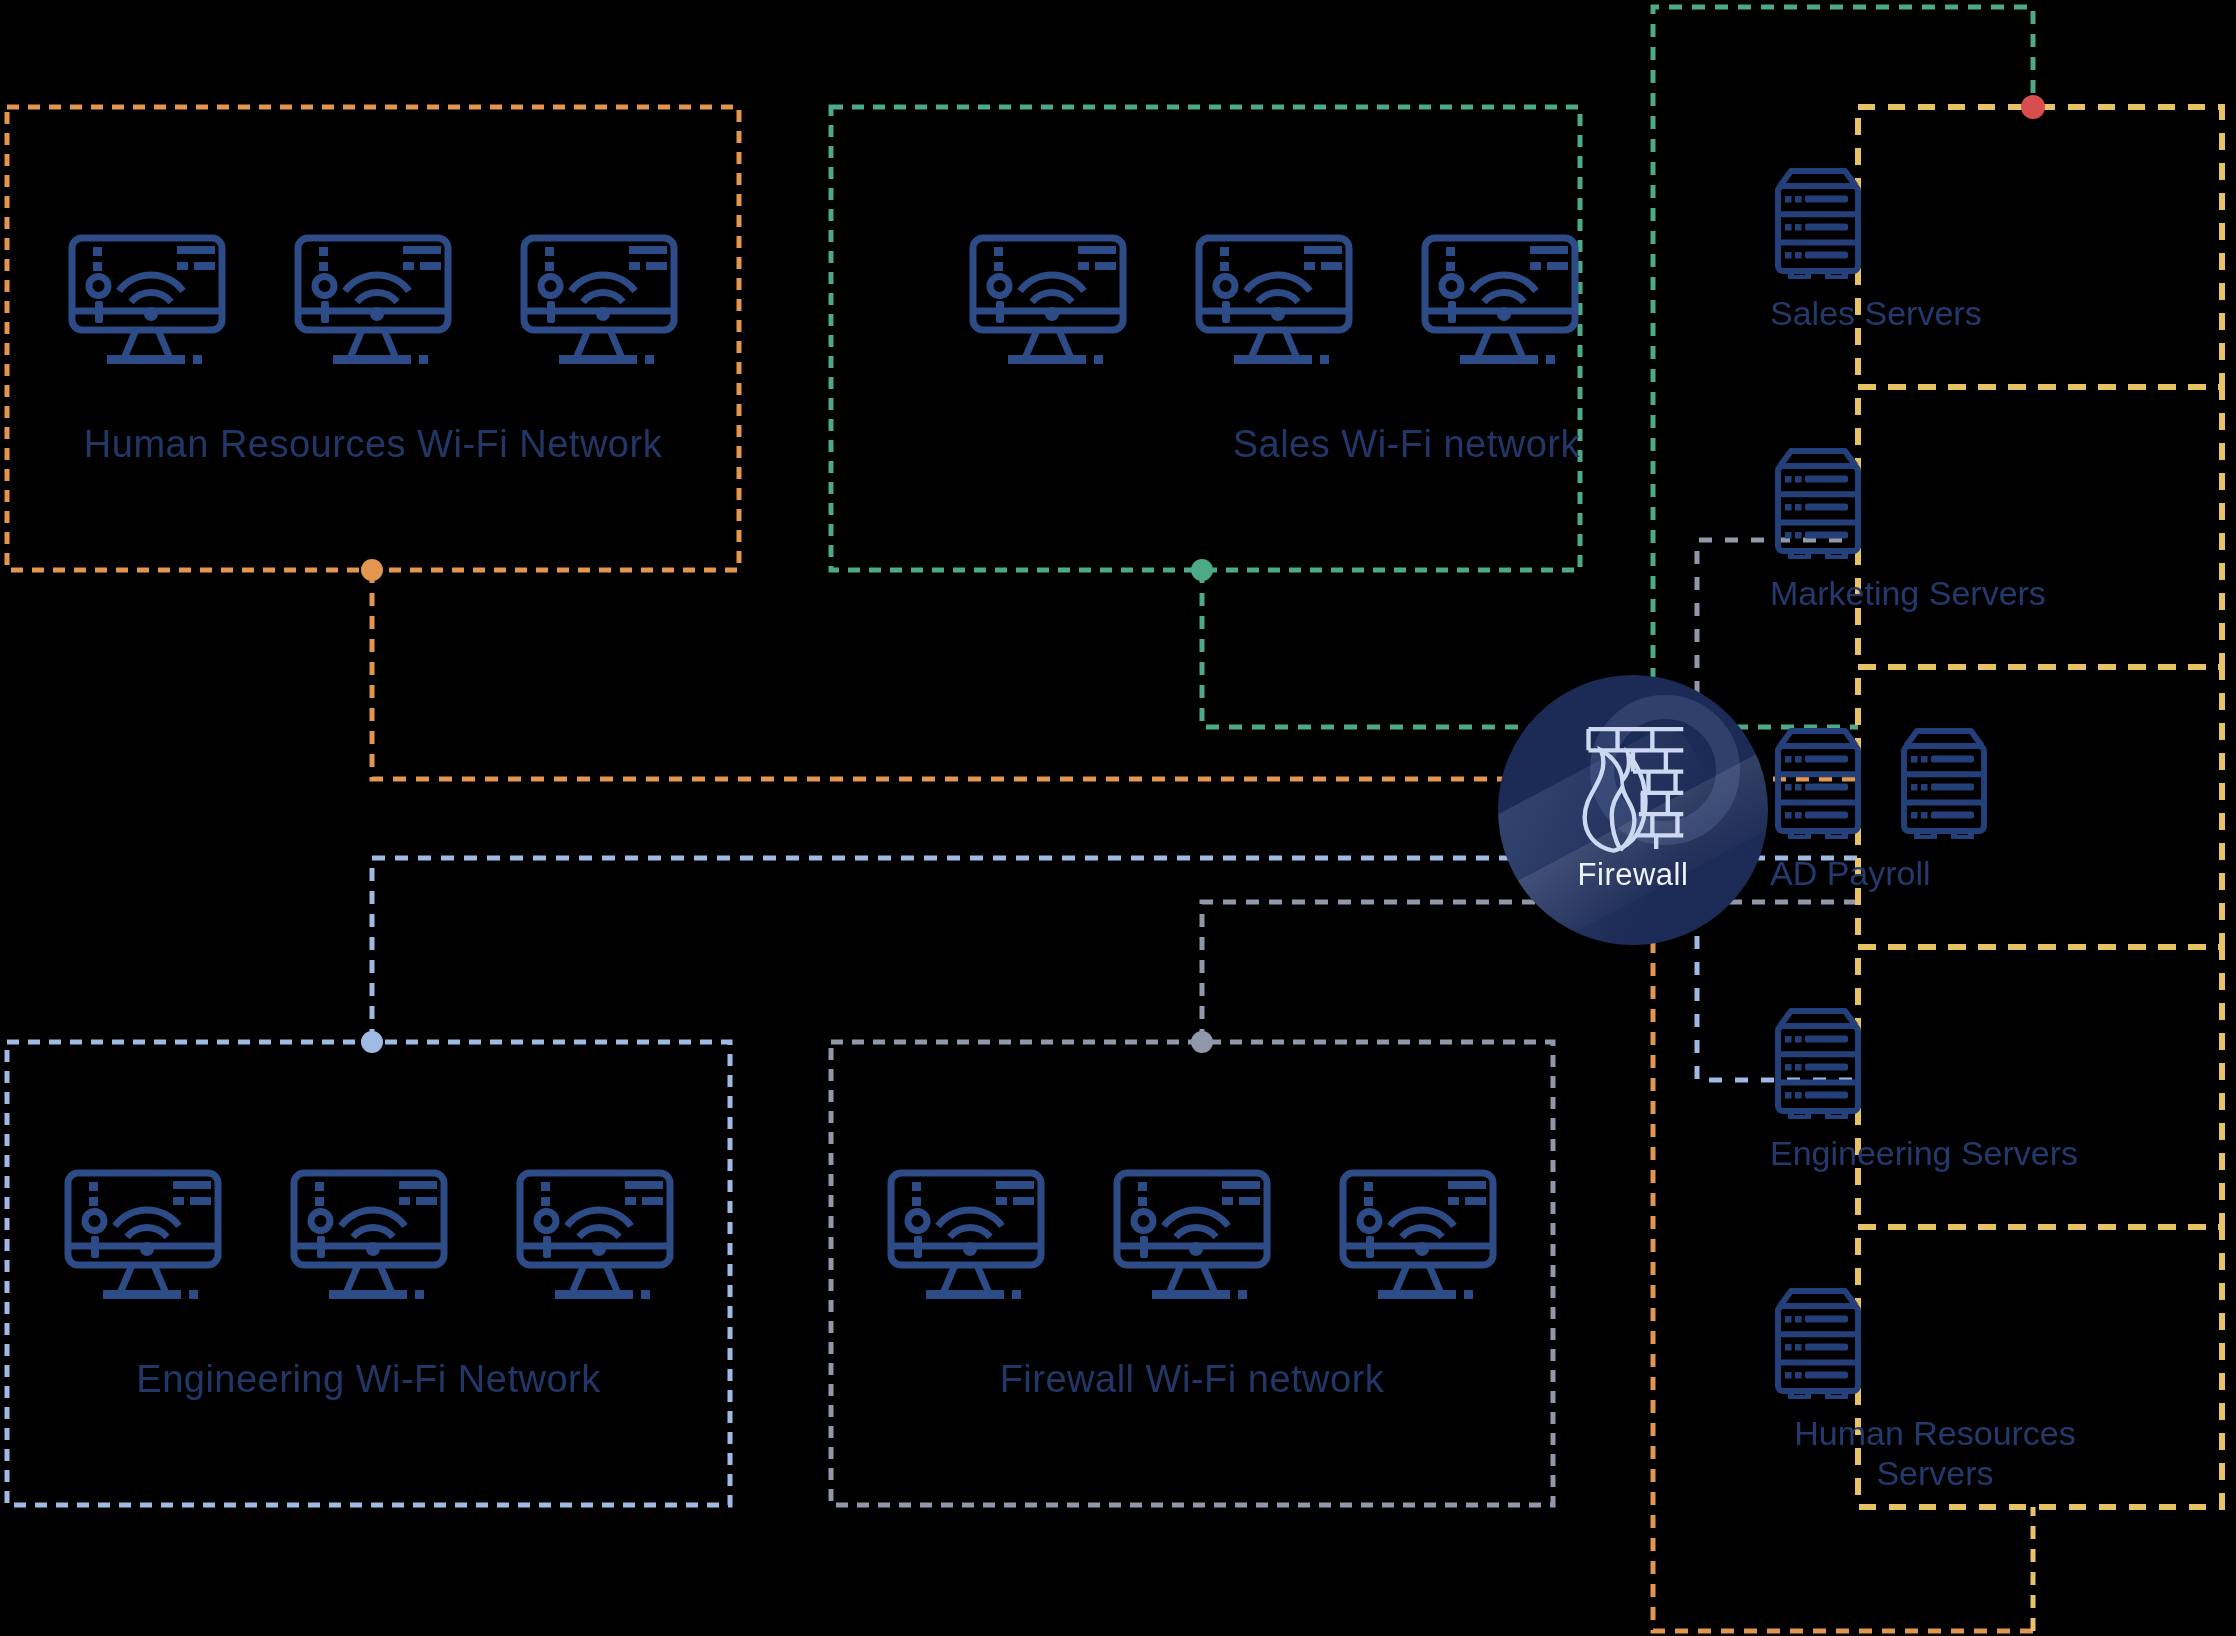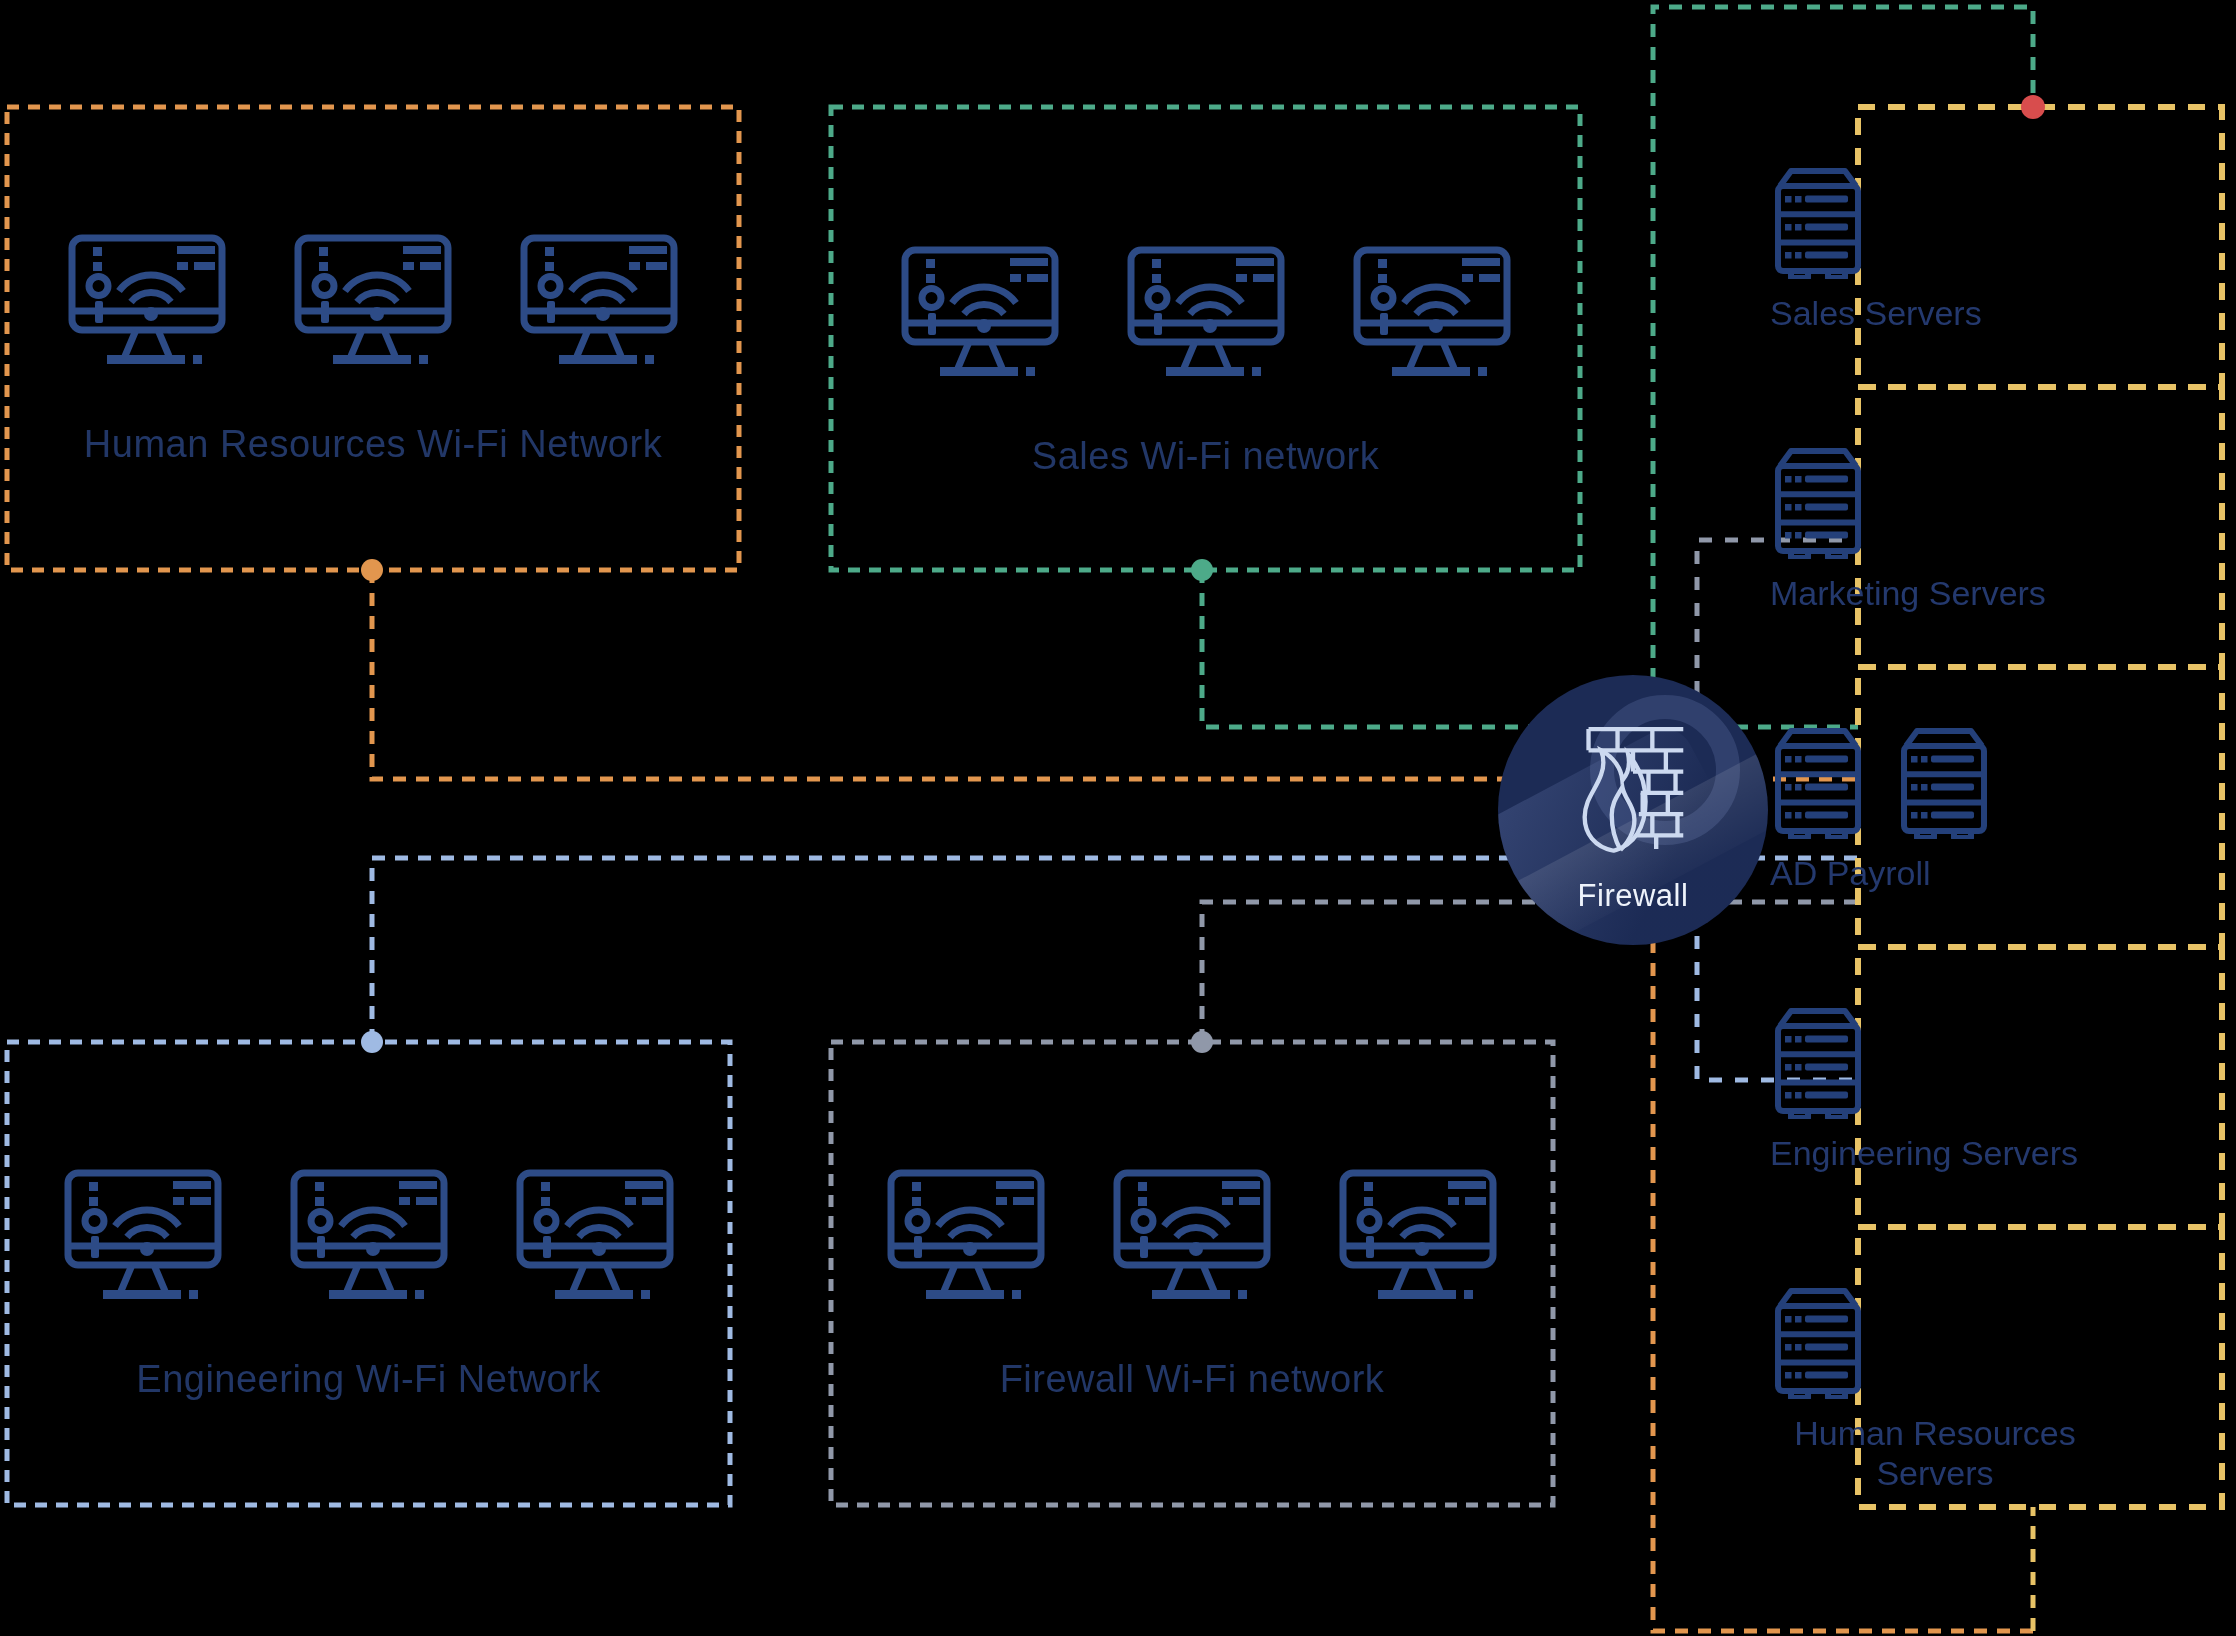--- a/index.html
+++ b/index.html
@@ -20,21 +20,21 @@
             overflow:hidden;display:flex;flex-direction:column;align-items:center;padding-top:50px;
             box-sizing:border-box;}
   .fw-body{position:absolute;left:-12px;top:92px;width:260px;height:230px;border-radius:28px;
            background:linear-gradient(145deg, rgba(136,156,214,.25), rgba(30,42,86,.05) 62%);
            transform:rotate(-28deg);z-index:1;}
   .fw-shackle{position:absolute;left:92px;top:20px;width:150px;height:150px;border-radius:50%;
               border:24px solid rgba(130,150,205,.20);z-index:1;box-sizing:border-box;}
   .fw-gloss{position:absolute;left:-36px;top:150px;width:340px;height:72px;transform:rotate(-28deg);
             background:linear-gradient(rgba(255,255,255,.10), rgba(255,255,255,.02));z-index:1;}
   .fw-icon{width:116px;height:128px;position:relative;z-index:2;}
-  .fw-label{position:relative;z-index:2;margin-top:25px;font-size:31px;letter-spacing:.5px;}
+  .fw-label{position:relative;z-index:2;margin-top:4px;font-size:31px;letter-spacing:.5px;}
 </style>
 </head>
 <body>
 
 <div class="stage">
 
   <svg class="lines" viewBox="0 0 2236 1636">
     <defs>
       <symbol id="icon-monitor" viewBox="0 0 160 142">
         <g stroke="#2d4b86" stroke-width="7" fill="none">
@@ -138,21 +138,21 @@
       <svg class="mon">
           <use href="#icon-monitor"></use>
         </svg>
       <svg class="mon">
           <use href="#icon-monitor"></use>
         </svg>
     </div>
     <div class="wifi-label" style="color: rgb(34, 55, 103);">Human Resources Wi-Fi Network</div>
   </div>
 
-  <div class="wifi-box" style="left:831px;top:119px;width:749px;">
+  <div class="wifi-box" style="left:831px;top:107px;width:749px;align-items:flex-end;">
     <div class="mon-row">
       <svg class="mon">
           <use href="#icon-monitor"></use>
         </svg>
       <svg class="mon">
           <use href="#icon-monitor"></use>
         </svg>
       <svg class="mon">
           <use href="#icon-monitor"></use>
         </svg>

